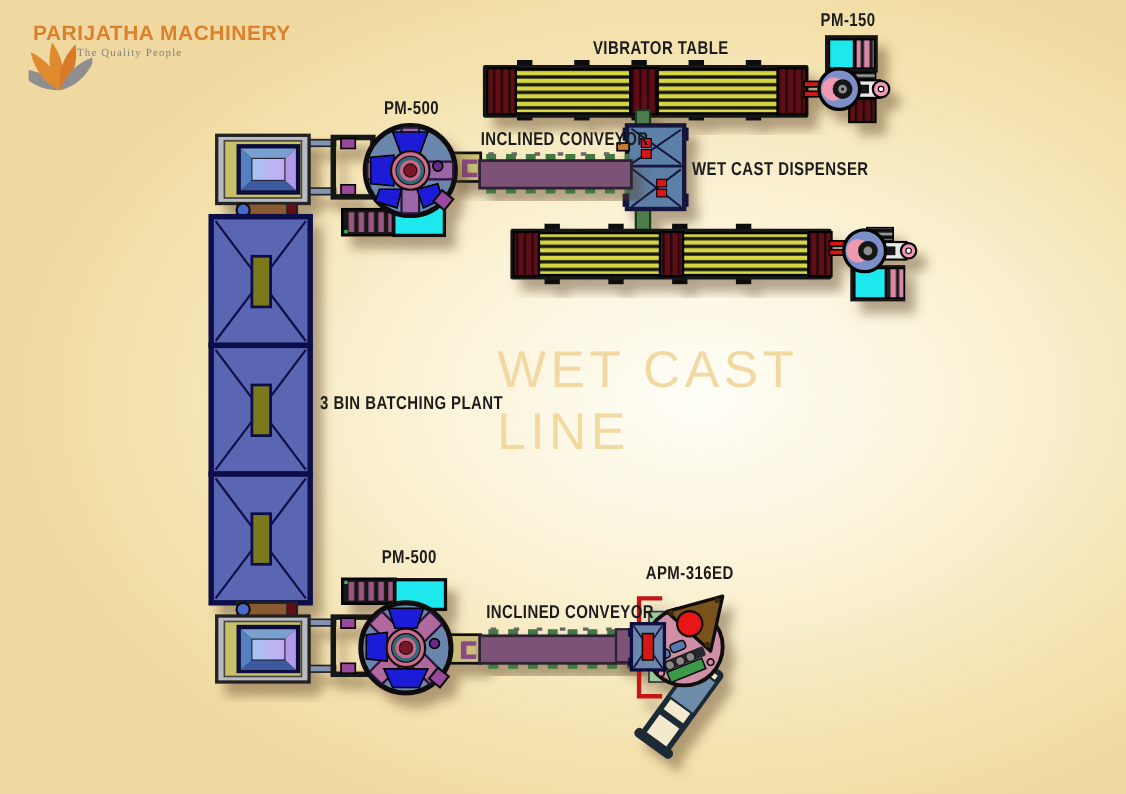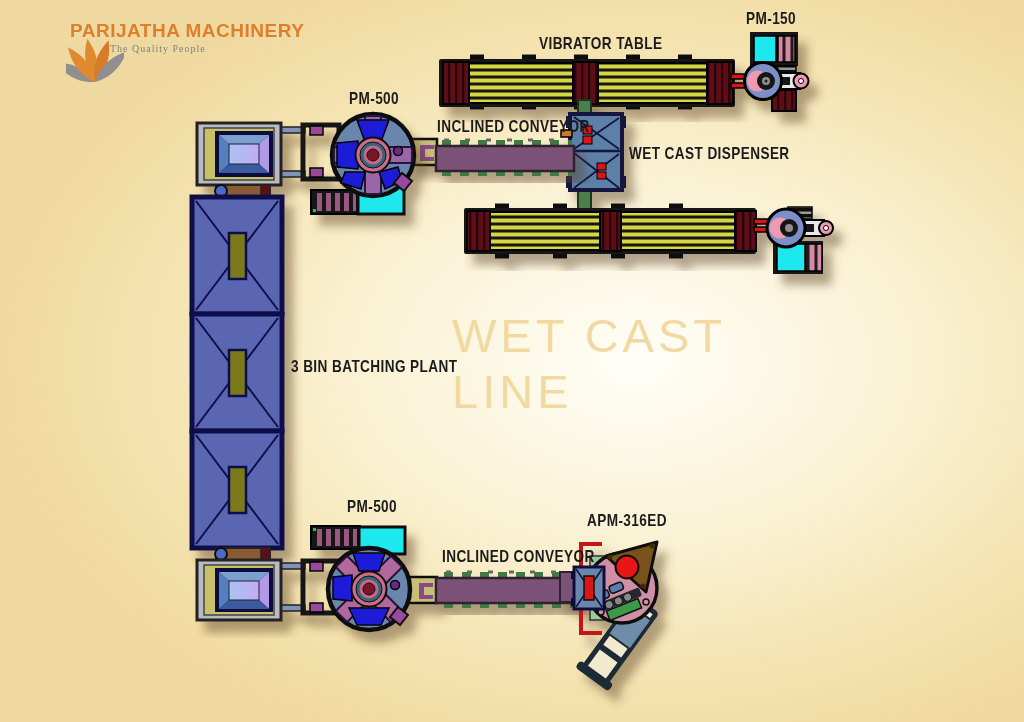--- a/index.html
+++ b/index.html
@@ -25,21 +25,21 @@
   .watermark{
     position:absolute;left:452px;top:308px;
     font-family:"Liberation Sans",sans-serif;
     font-weight:normal;
     font-size:47px;
     letter-spacing:4px;
     line-height:1.2;
     color:#f1d9a1;
     white-space:nowrap;
   }
-  .logo{position:absolute;left:26px;top:20px;display:flex;align-items:flex-end;margin-left:40px;}
+  .logo{position:absolute;left:26px;top:20px;display:flex;align-items:flex-end;}
   .logo-text{margin-left:4px;padding-bottom:2px;}
   .logo-title{
     font-family:"Liberation Sans",sans-serif;
     font-weight:bold;font-size:19px;letter-spacing:.5px;color:#dd7f2b;
   }
   .logo-tagline{
     font-family:"Liberation Serif",serif;
     font-size:10px;letter-spacing:1px;color:#818181;
     padding-left:40px;margin-top:1px;
   }

